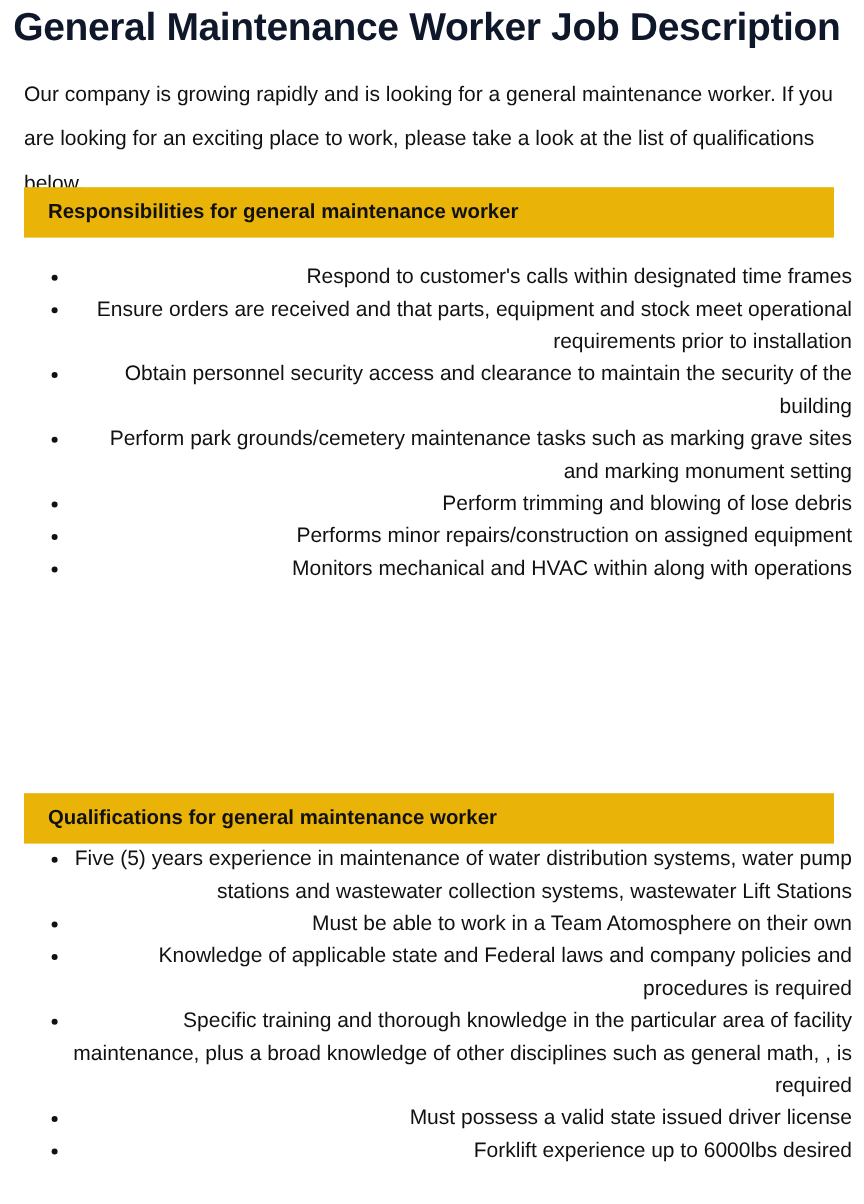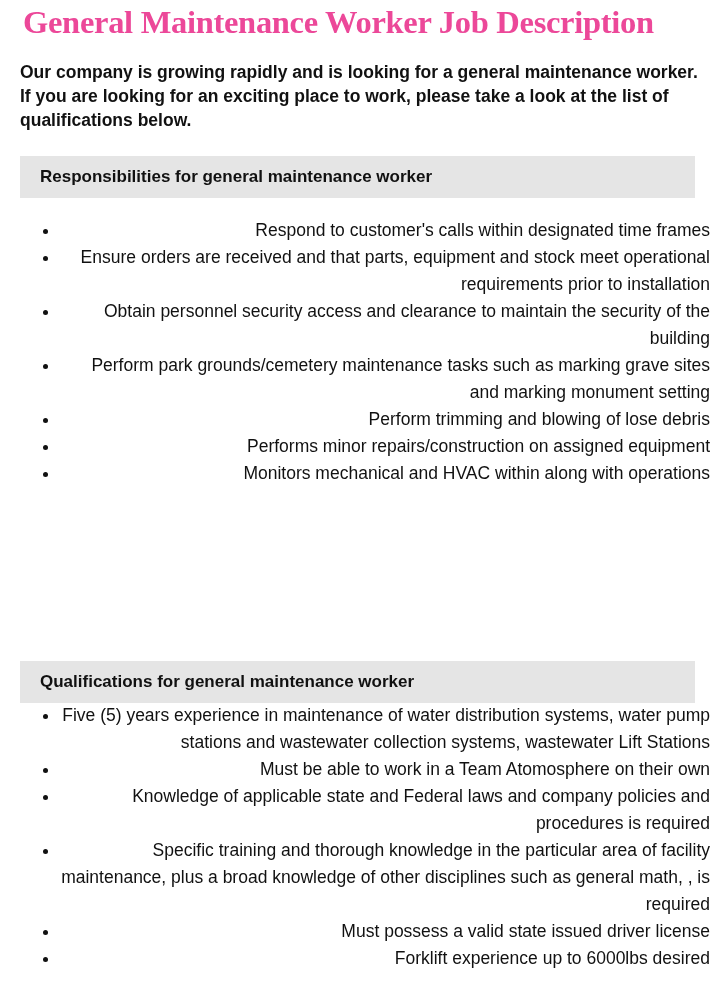--- a/index.html
+++ b/index.html
@@ -4,33 +4,32 @@
 <style>
   html, body { margin: 0; padding: 0; background: #ffffff; }
   body {
     width: 720px; height: 1003px; overflow: hidden;
     font-family: "Liberation Sans", "DejaVu Sans", sans-serif;
     color: #111111;
   }
   .page { position: relative; }
   h1 {
     margin: 0;
-    position: absolute; left: 23px; top: 2px;
+    position: absolute; left: 11px; top: 2px;
     font-size: 32.5px; font-weight: bold; letter-spacing: -0.3px;
-    line-height: 40px; color: #ec4899;
+    line-height: 40px; color: #0f172a;
     white-space: nowrap;
-    font-family: Liberation Serif, serif;
   }
   .intro {
     position: absolute; left: 20px; top: 60px; width: 690px;
-    font-size: 17.5px; line-height: 24px; margin: 0; font-weight: bold;
+    font-size: 17.5px; line-height: 37px; margin: 0;
   }
   .section-header {
     position: absolute; left: 20px; width: 675px; height: 42px;
-    background: #e5e5e5;
+    background: #eab308;
     box-sizing: border-box; padding-left: 20px;
     font-size: 17px; font-weight: bold; line-height: 42px;
   }
   ul.list {
     position: absolute; left: 20px; width: 690px;
     margin: 0; padding: 0 0 0 40px; box-sizing: border-box;
     font-size: 17.5px; line-height: 27px;
     list-style: none;
     text-align: right;
   }

